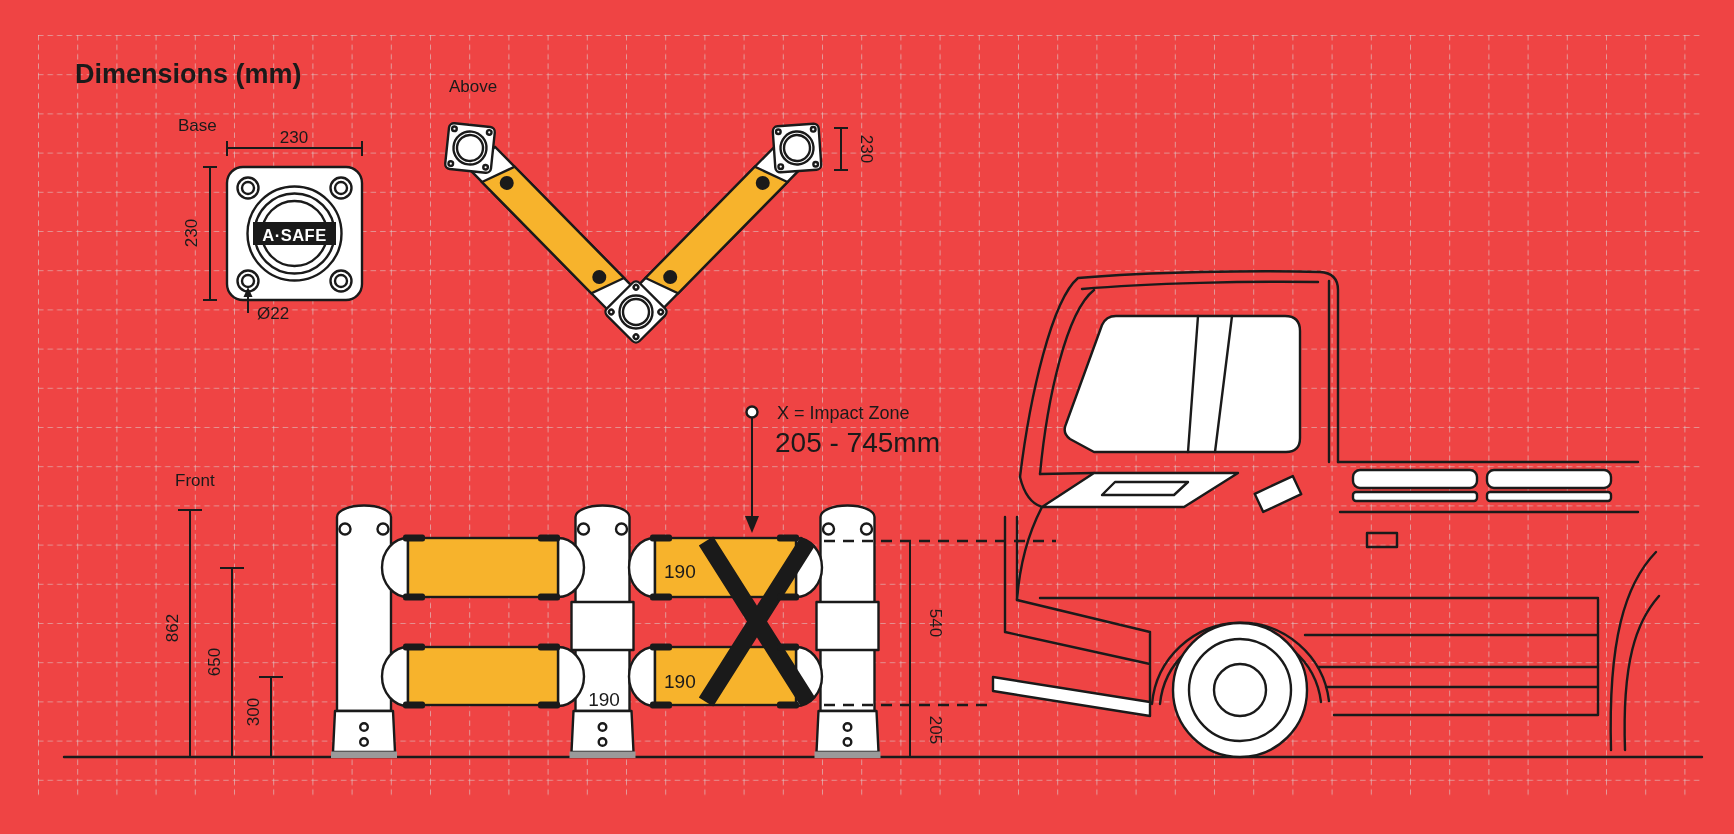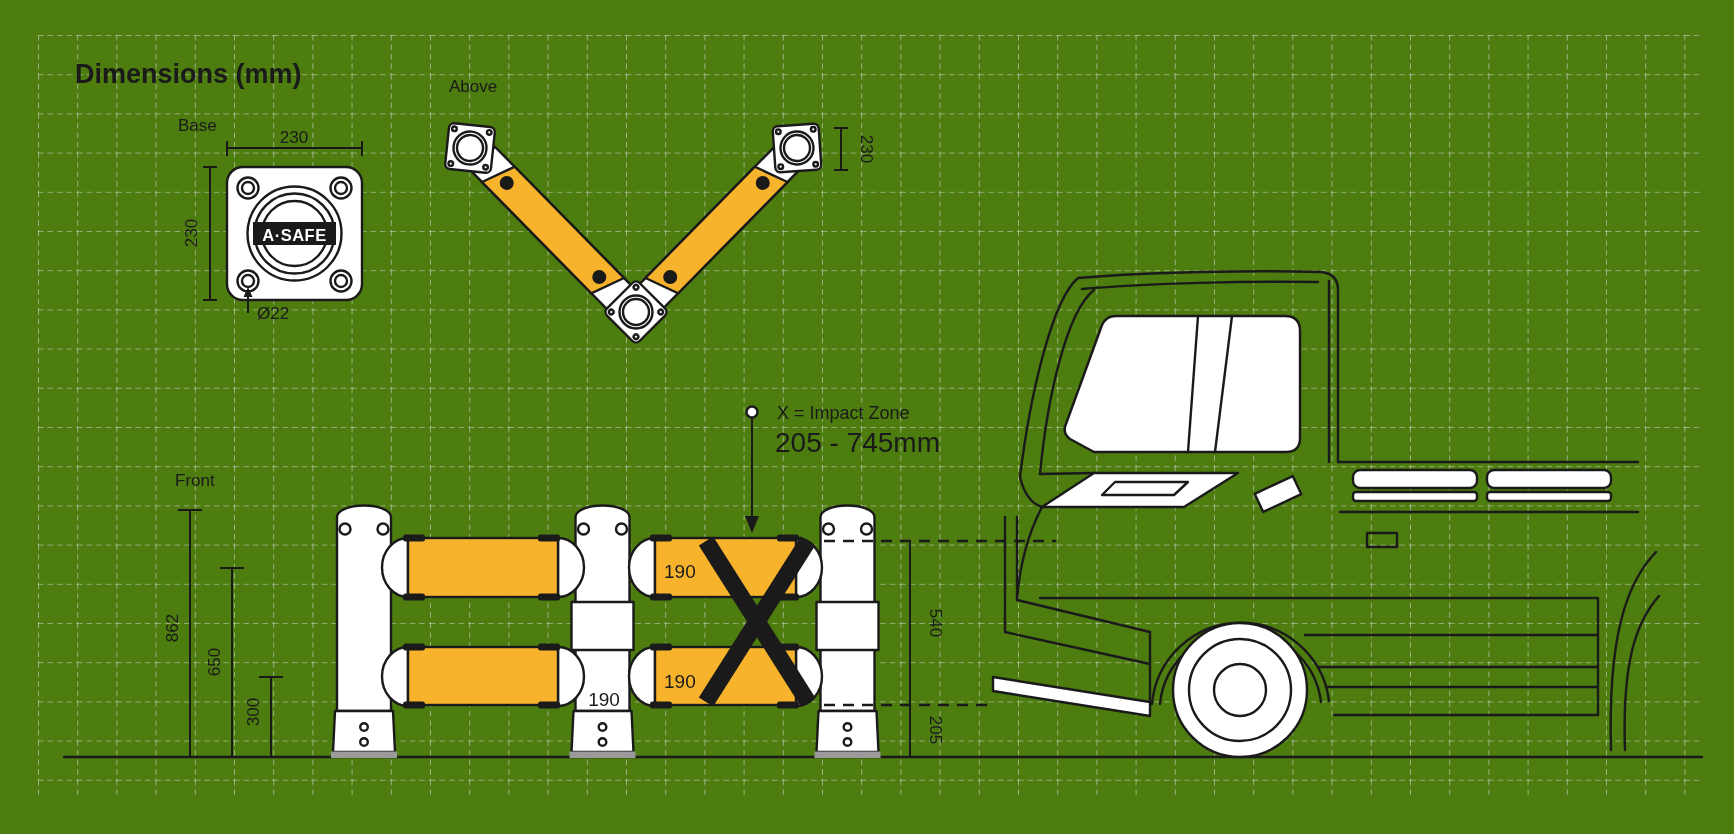--- a/index.html
+++ b/index.html
@@ -2,21 +2,21 @@
 <html style="--rail-yellow: #F7B32C; --line: #1A1A1A; --grid: #DBDBDB; --plate-gray: #9A9A9A;"><head>
 <meta charset="utf-8">
 <style>
   :root{
     --line:#1a1a1a;
     --rail-yellow:#F7B32C;
     --grid:#dbdbdb;
     --plate-gray:#9a9a9a;
   }
   html,body{margin:0;padding:0;background:#fff;}
-  .stage{width:1734px;height:834px;position:relative;background:#4d7c0f;overflow:hidden;}
+  .stage{width:1734px;height:834px;position:relative;background:#ef4444;overflow:hidden;}
   svg text{font-family:"Liberation Sans",sans-serif;fill:var(--line);}
   .ln{fill:none;stroke:var(--line);stroke-width:2.4;stroke-linejoin:round;stroke-linecap:round;}
   .dim{fill:none;stroke:var(--line);stroke-width:2;stroke-linecap:butt;}
   .wfill{fill:#fff;stroke:var(--line);stroke-width:2.4;stroke-linejoin:round;}
   .yfill{fill:var(--rail-yellow);stroke:var(--line);stroke-width:2.4;}
   .blk{fill:var(--line);stroke:none;}
   .dash{fill:none;stroke:var(--line);stroke-width:2.4;stroke-dasharray:11 8;stroke-linecap:butt;}
   .gray{fill:var(--plate-gray);stroke:none;}
   .t17{font-size:17px;}
   .t19{font-size:19px;}

